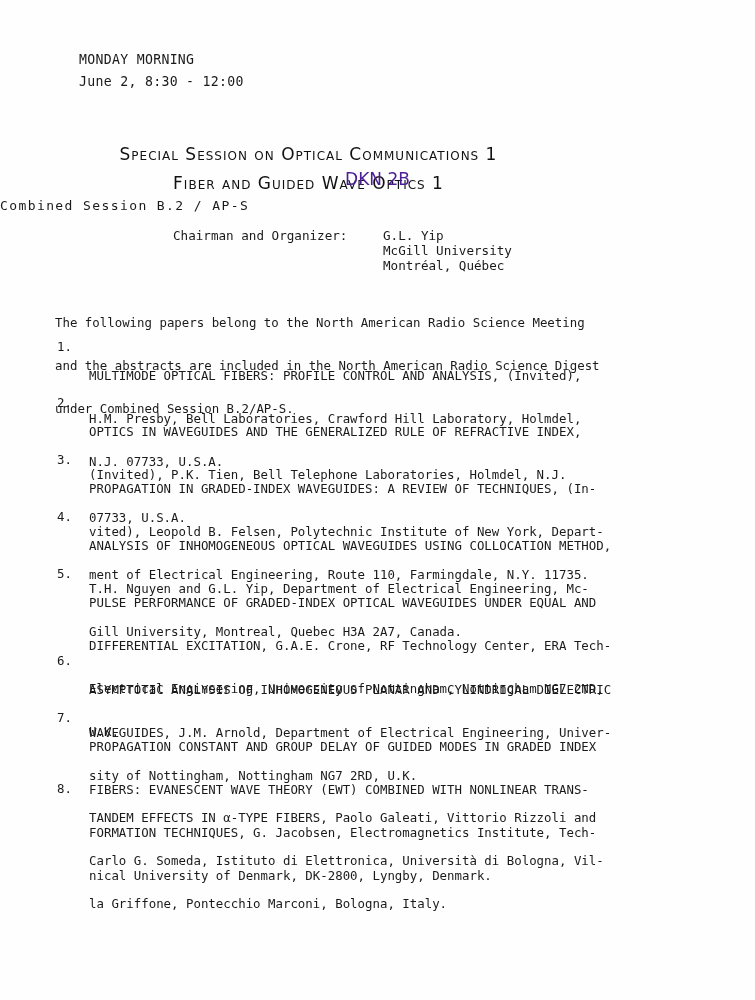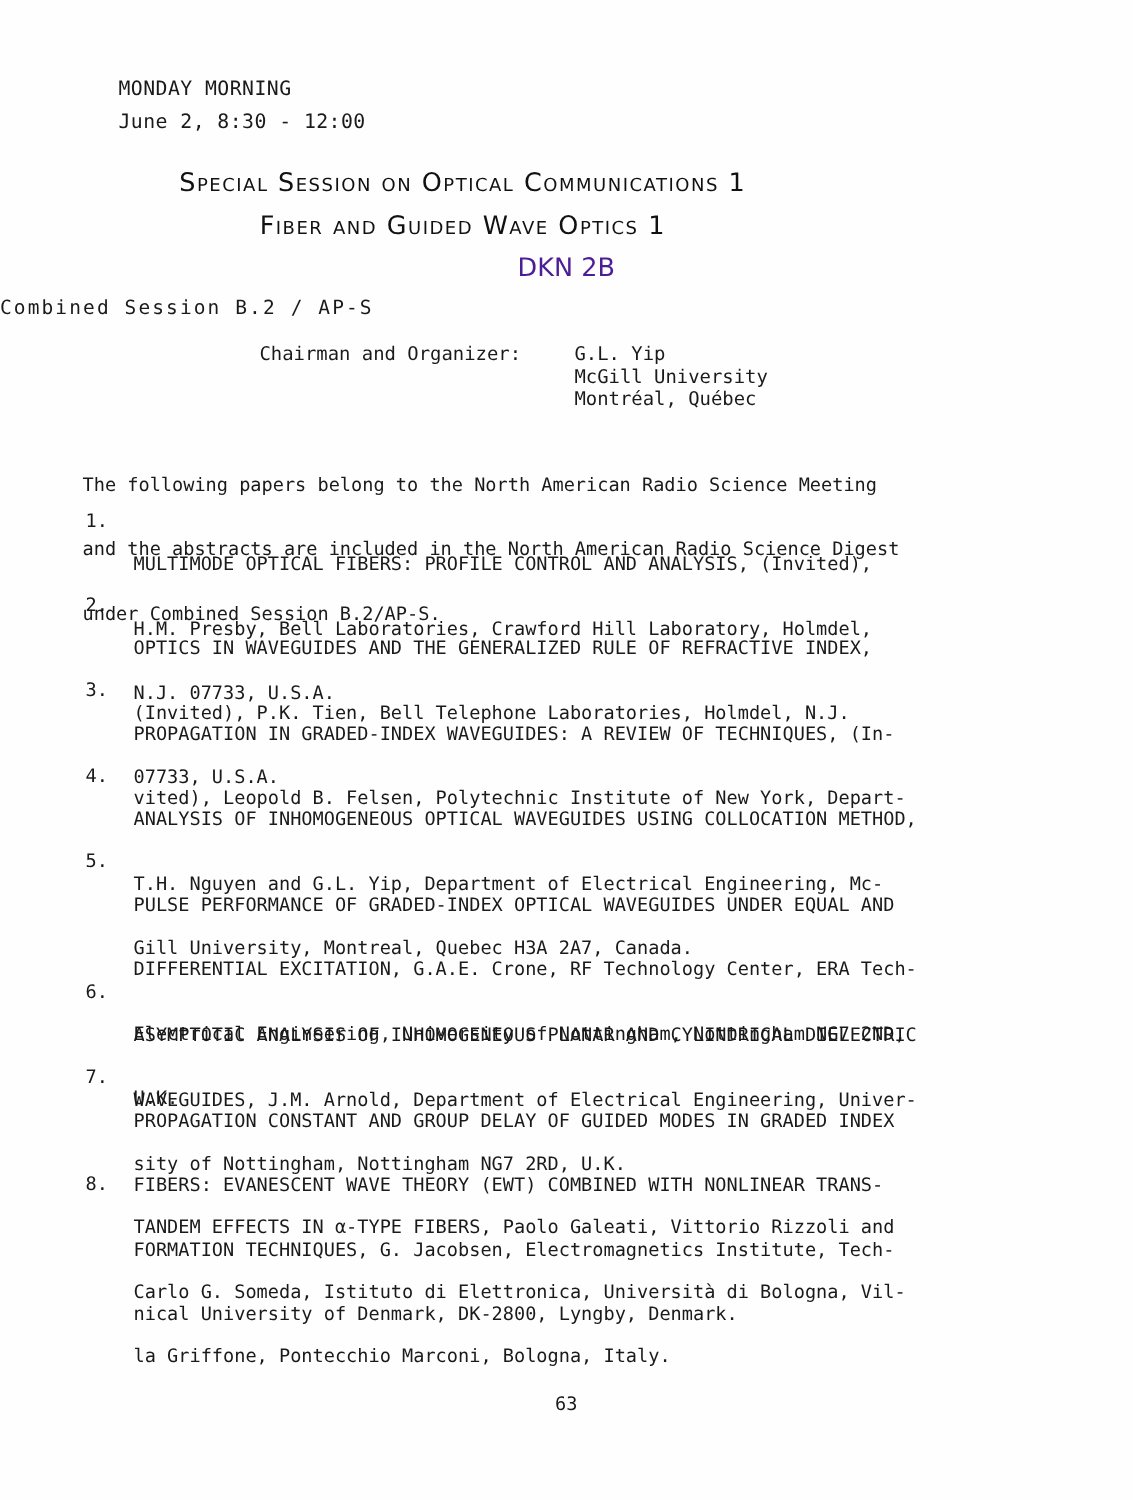--- a/index.html
+++ b/index.html
@@ -9,20 +9,21 @@
       color: #1a1a1a;
     }
     .page { position: absolute; left: 0; top: 0; width: 755px; height: 1000px; background: #fefefe; }
     .abs { position: absolute; white-space: pre; }
     .header-line { left: 79px; font-size: 13.2px; letter-spacing: 0.3px; }
     .title-sc {
       position: absolute; left: 0; width: 617px; text-align: center;
       font-family: "DejaVu Sans", "Liberation Sans", sans-serif;
       font-size: 17px; letter-spacing: 1px; font-variant: small-caps;
       color: #111;
+      margin-top: 32px;
     }
     .dkn {
       position: absolute; left: 0; width: 755px; text-align: center;
       font-family: "DejaVu Sans", "Liberation Sans", sans-serif;
       font-size: 17px; letter-spacing: 0px; color: #4c1d95;
     }
     .combined {
       position: absolute; left: 0; width: 755px; text-align: left;
       font-size: 13px; letter-spacing: 1.4px; font-family: "DejaVu Sans Mono", monospace;
     }
@@ -77,20 +78,21 @@
       <div>(Invited), P.K. Tien, Bell Telephone Laboratories, Holmdel, N.J.</div>
       <div>07733, U.S.A.</div>
     </div>
   </div>
 
   <div class="item" style="top:453px;">
     <span class="num">3.</span>
     <div class="body">
       <div>PROPAGATION IN GRADED-INDEX WAVEGUIDES: A REVIEW OF TECHNIQUES, (In-</div>
       <div>vited), Leopold B. Felsen, Polytechnic Institute of New York, Depart-</div>
+      <div>ment of Electrical Engineering, Route 110, Farmingdale, N.Y. 11735.</div>
     </div>
   </div>
 
   <div class="item" style="top:510px;">
     <span class="num">4.</span>
     <div class="body">
       <div>ANALYSIS OF INHOMOGENEOUS OPTICAL WAVEGUIDES USING COLLOCATION METHOD,</div>
       <div>T.H. Nguyen and G.L. Yip, Department of Electrical Engineering, Mc-</div>
       <div>Gill University, Montreal, Quebec H3A 2A7, Canada.</div>
     </div>
@@ -127,14 +129,13 @@
 
   <div class="item" style="top:782px;">
     <span class="num">8.</span>
     <div class="body">
       <div>TANDEM EFFECTS IN α-TYPE FIBERS, Paolo Galeati, Vittorio Rizzoli and</div>
       <div>Carlo G. Someda, Istituto di Elettronica, Università di Bologna, Vil-</div>
       <div>la Griffone, Pontecchio Marconi, Bologna, Italy.</div>
     </div>
   </div>
 
-  <div class="pagenum">63</div>
 </div>
 
 </body></html>

